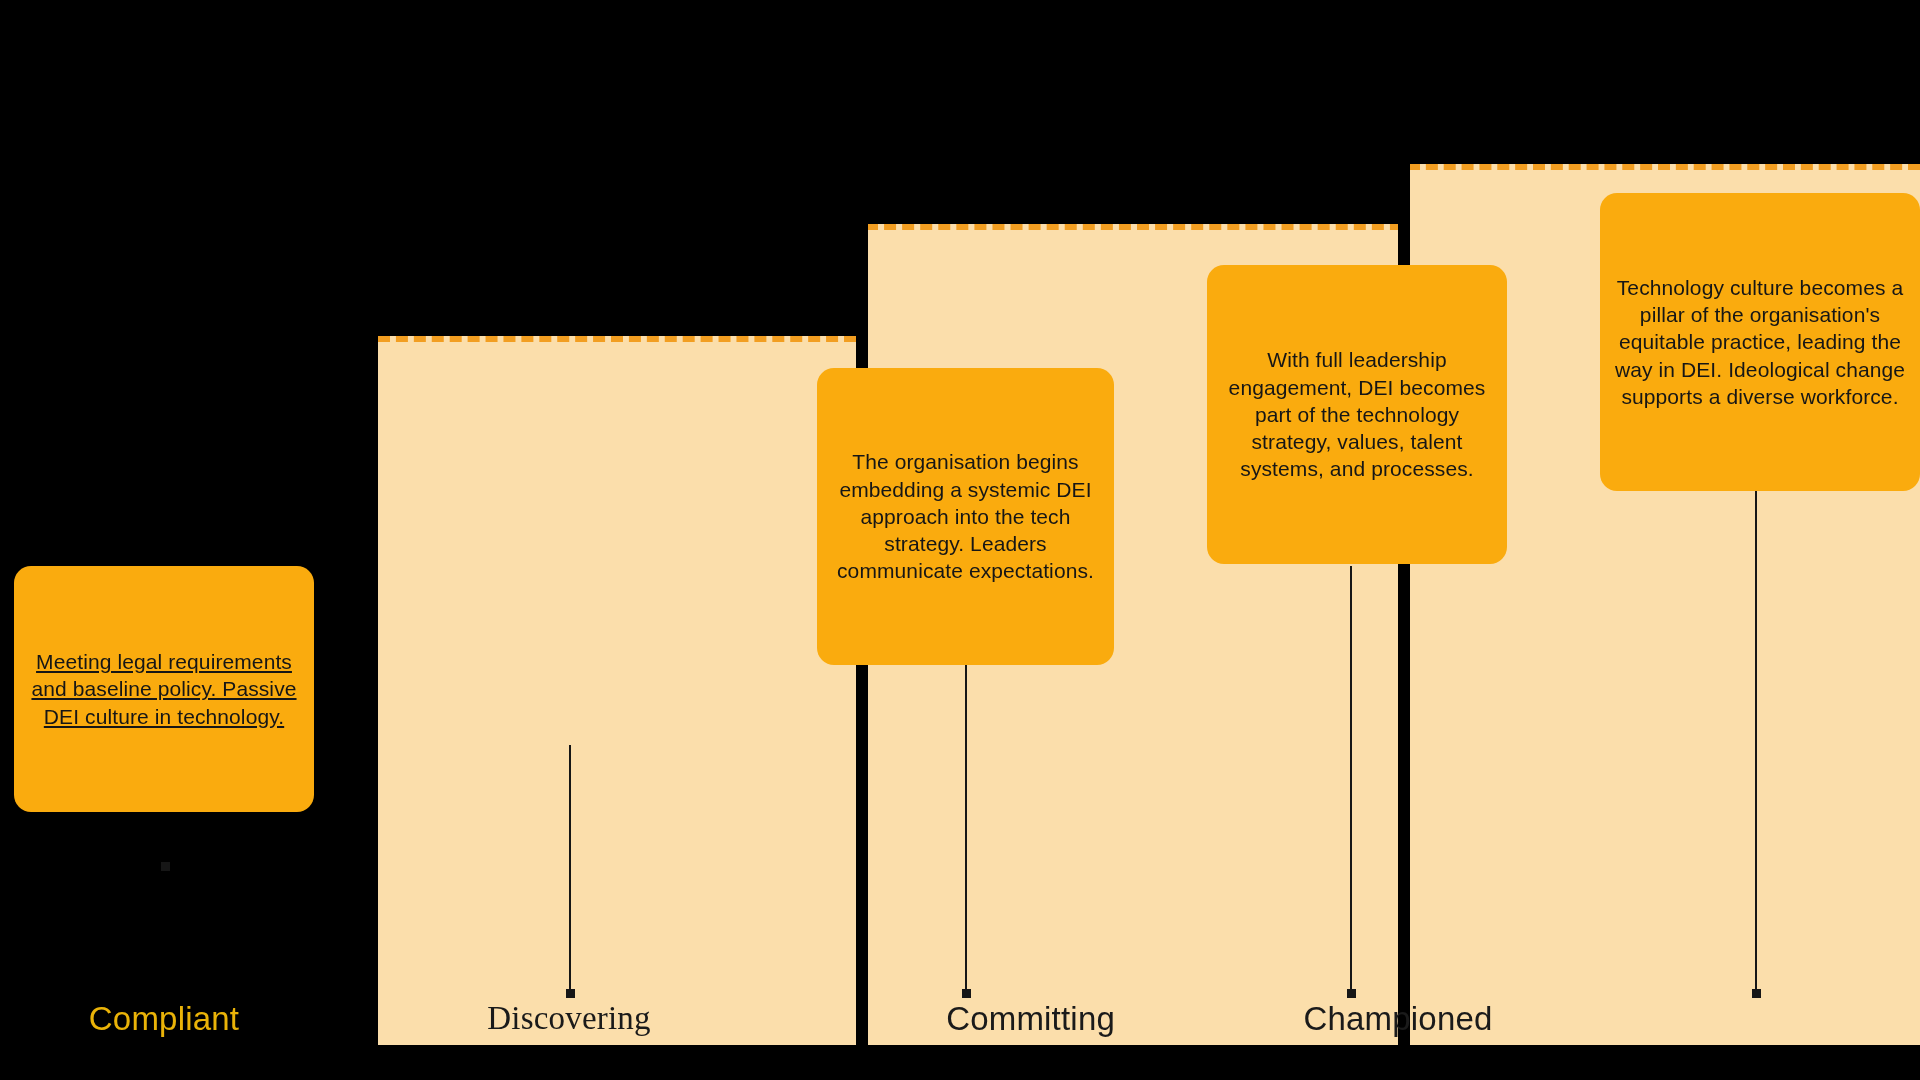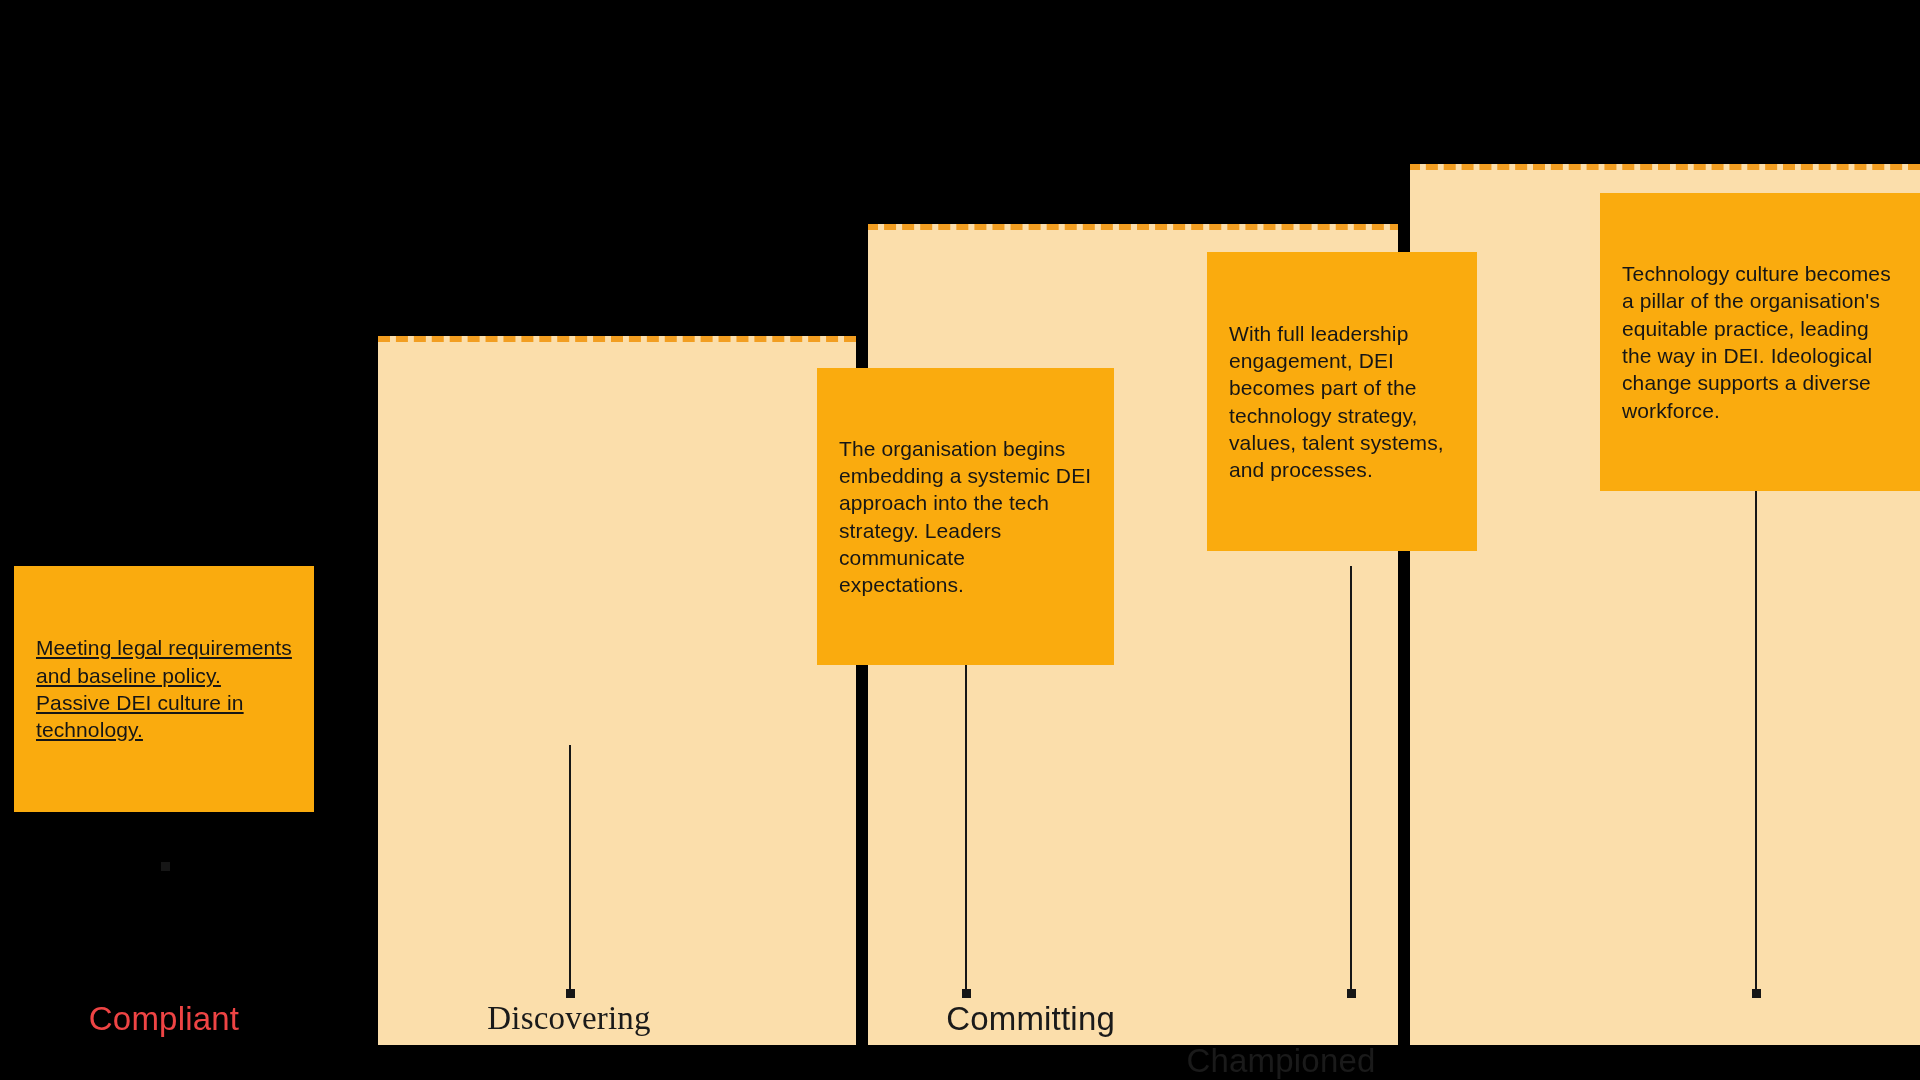--- a/index.html
+++ b/index.html
@@ -35,25 +35,26 @@
 
   
   .card {
     position: absolute;
     box-sizing: border-box;
     background: #FAAB0E;
     color: #161616;
     display: flex;
     align-items: center;
     justify-content: center;
-    text-align: left;
-    padding: 14px 22px;
+    text-align: center;
+    padding: 14px 10px;
     font-size: 21px;
     line-height: 1.30;
     letter-spacing: 0.1px;
+    border-radius: 17px;
   }
   .card-text {
     display: block;
     width: 100%;
   }
 
   
   .connector {
     position: absolute;
     width: 2px;
@@ -69,21 +70,21 @@
   
   .stage-label {
     position: absolute;
     text-align: center;
     font-size: 33px;
     color: #1a1a1a;
     letter-spacing: 0.2px;
     white-space: nowrap;
   }
   .stage-label.muted {
-    color: #ef4444;
+    color: #eab308;
   }
 
   
   .step-gap {
     position: absolute;
     background: #000000;
   }
 </style>
 </head>
 <body>
@@ -119,30 +120,30 @@
 
   <div class="card" style="left:14px; top:566px; width:300px; height:246px;text-decoration:underline;">
     <span class="card-text">Meeting legal requirements and baseline policy. Passive DEI culture in technology.</span>
   </div>
 
 
   <div class="card" style="left:817px; top:368px; width:297px; height:297px;">
     <span class="card-text">The organisation begins embedding a systemic DEI approach into the tech strategy. Leaders communicate expectations.</span>
   </div>
 
-  <div class="card" style="left:1207px; top:252px; width:270px; height:299px;">
+  <div class="card" style="left:1207px; top:265px; width:300px; height:299px;">
     <span class="card-text">With full leadership engagement, DEI becomes part of the technology strategy, values, talent systems, and processes.</span>
   </div>
 
   <div class="card" style="left:1600px; top:193px; width:320px; height:298px;">
     <span class="card-text">Technology culture becomes a pillar of the organisation's equitable practice, leading the way in DEI. Ideological change supports a diverse workforce.</span>
   </div>
 
   <div class="stage-label muted" style="left:14px; top:1000px; width:300px;">Compliant</div>
 
   <div class="stage-label" style="left:419px; top:1000px; width:300px;font-family:Liberation Serif, serif;">Discovering</div>
 
   <div class="stage-label" style="left:815px; top:1000px; width:300px;text-align:right;">Committing</div>
 
-  <div class="stage-label" style="left:1131px; top:1000px; width:300px;margin-top:42px;">Championed</div>
+  <div class="stage-label" style="left:1248px; top:1000px; width:300px;">Championed</div>
 
 
 </div>
 
 </body></html>

